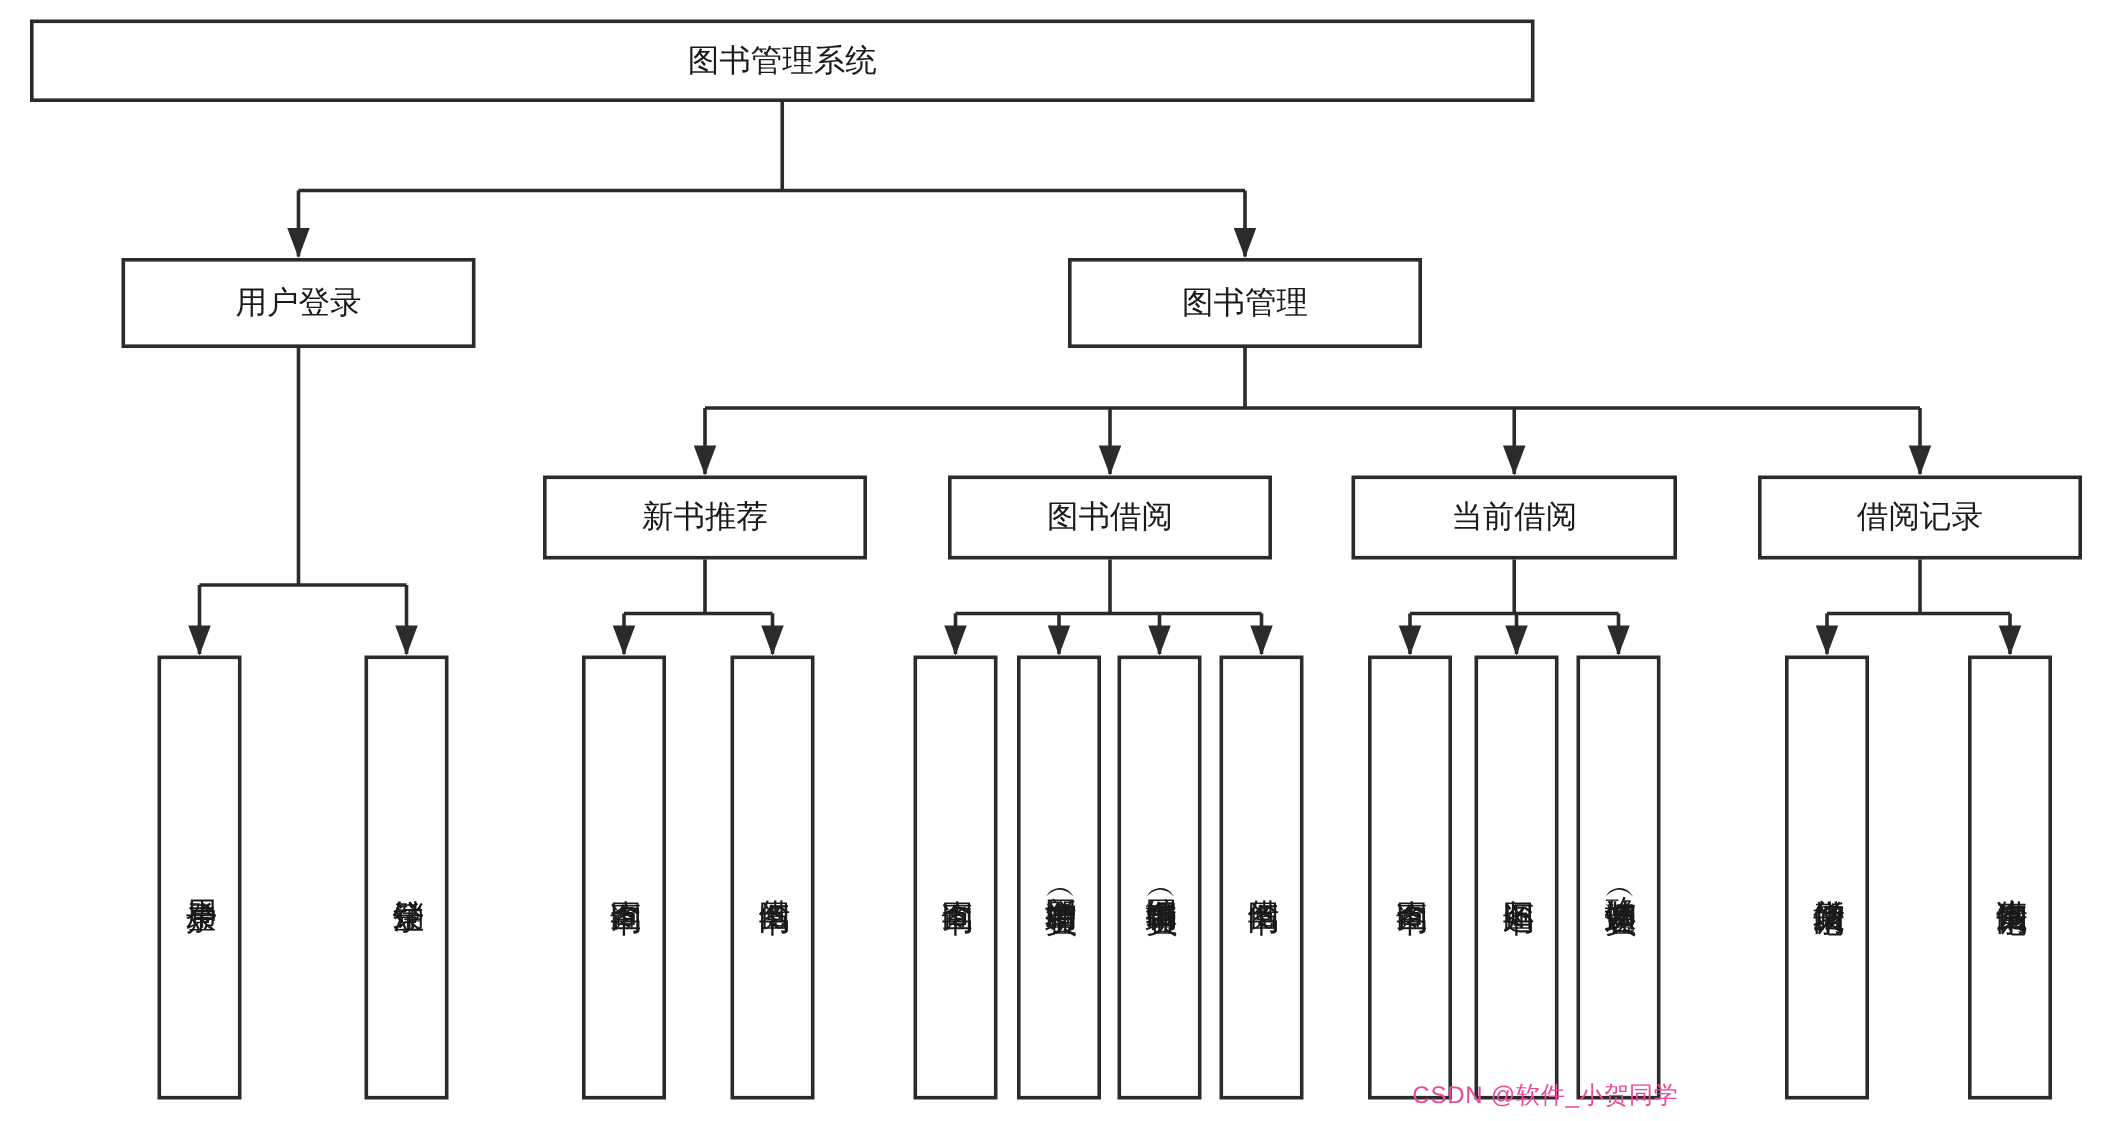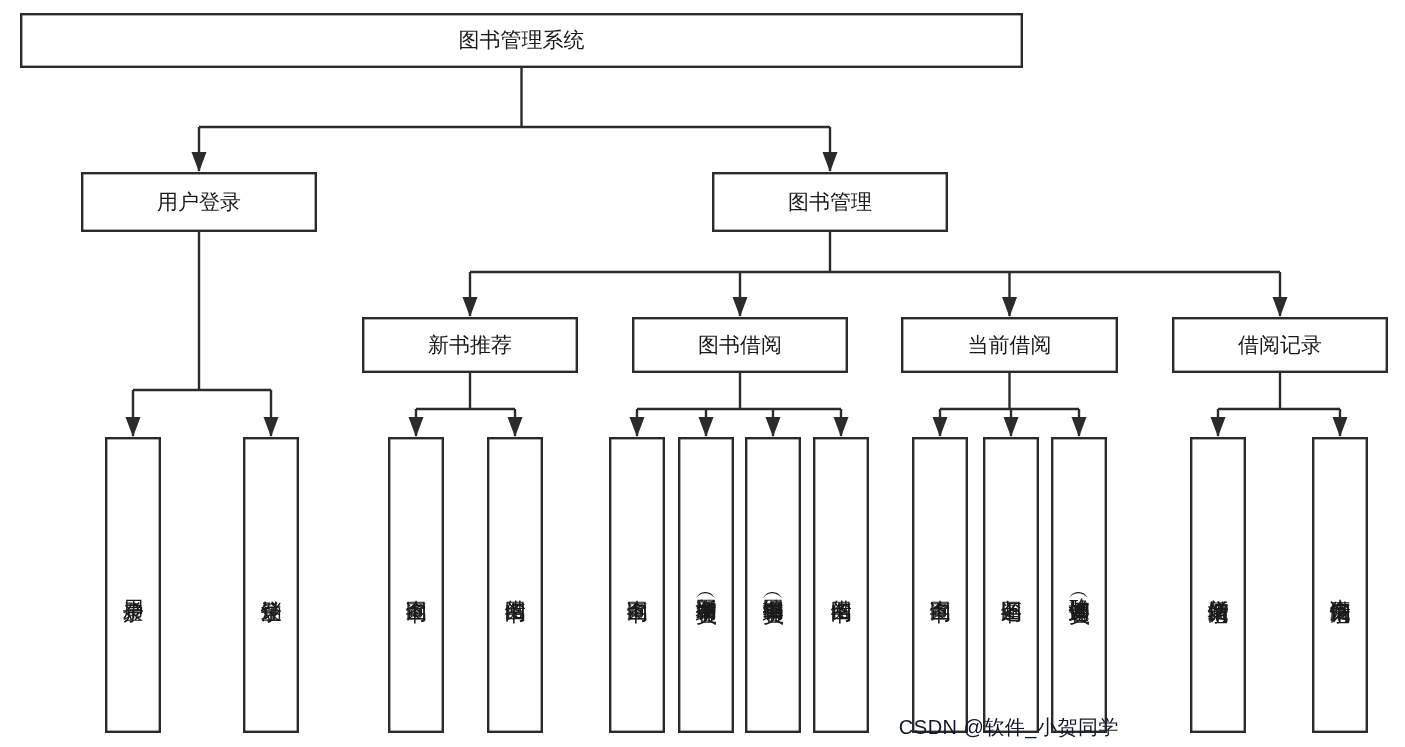--- a/index.html
+++ b/index.html
@@ -65,22 +65,22 @@
     line-height: 1.08;
     color: #1a1a1a;
     letter-spacing: 1px;
     white-space: nowrap;
   }
   #watermark {
     position: absolute;
     right: 12px;
     bottom: 6px;
     font-family: "Liberation Sans", "DejaVu Sans", sans-serif;
-    font-size: 20px;
-    color: #0f172a;
+    font-size: 16px;
+    color: #ec4899;
     letter-spacing: 0.5px;
     white-space: nowrap;
   }
 </style>
 </head>
 <body>
 
 <div id="diagram-root">
 
   <svg id="flow" viewBox="0 0 1405 747">

